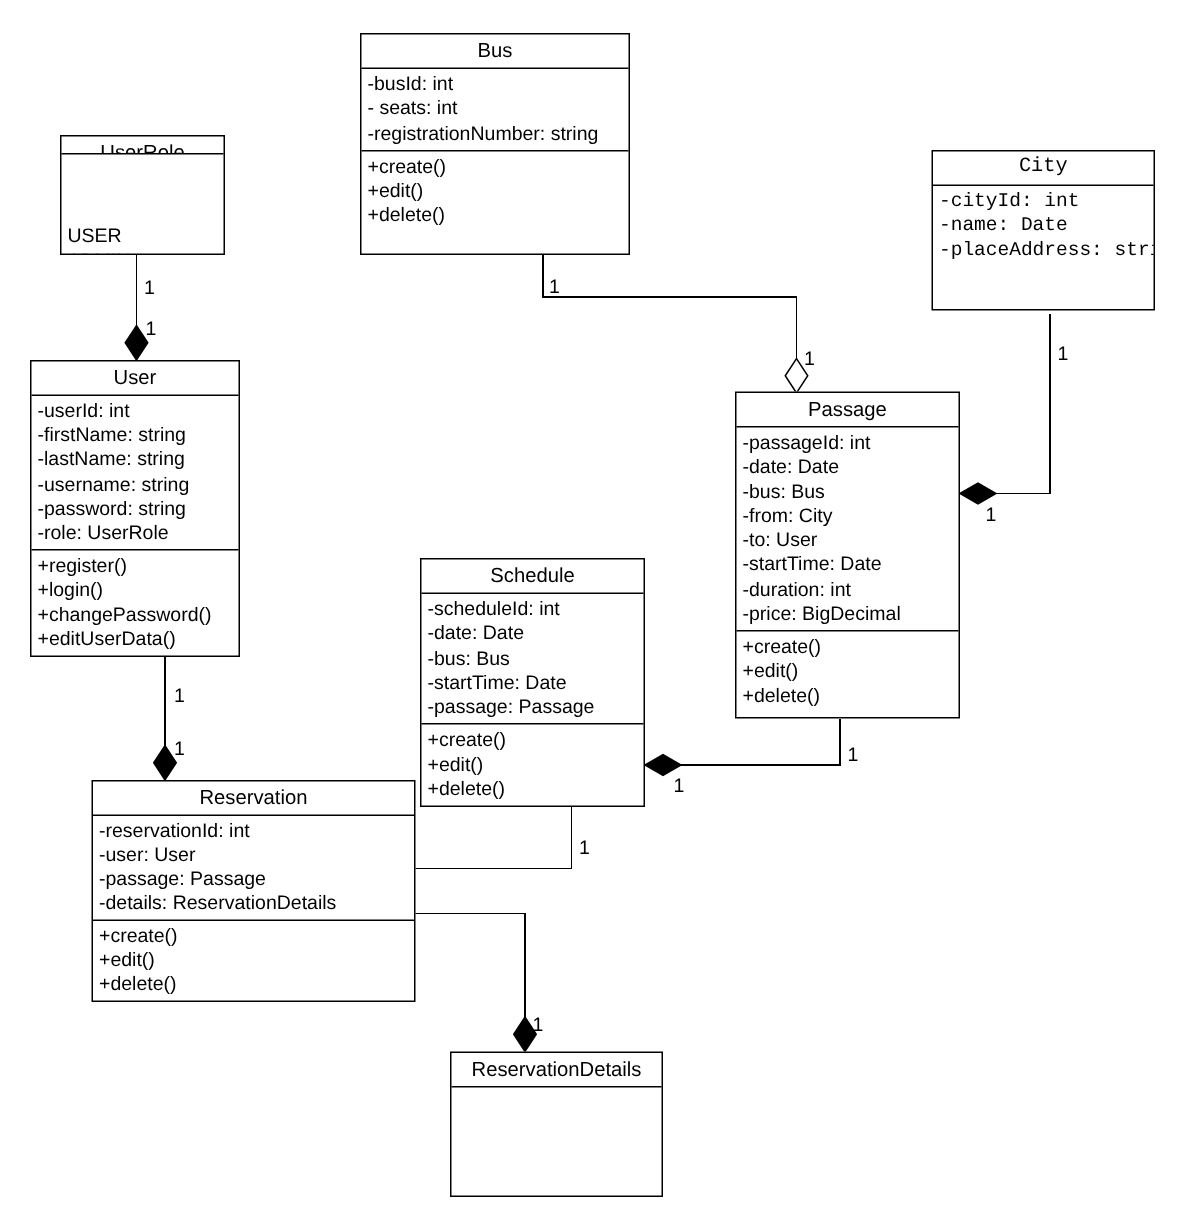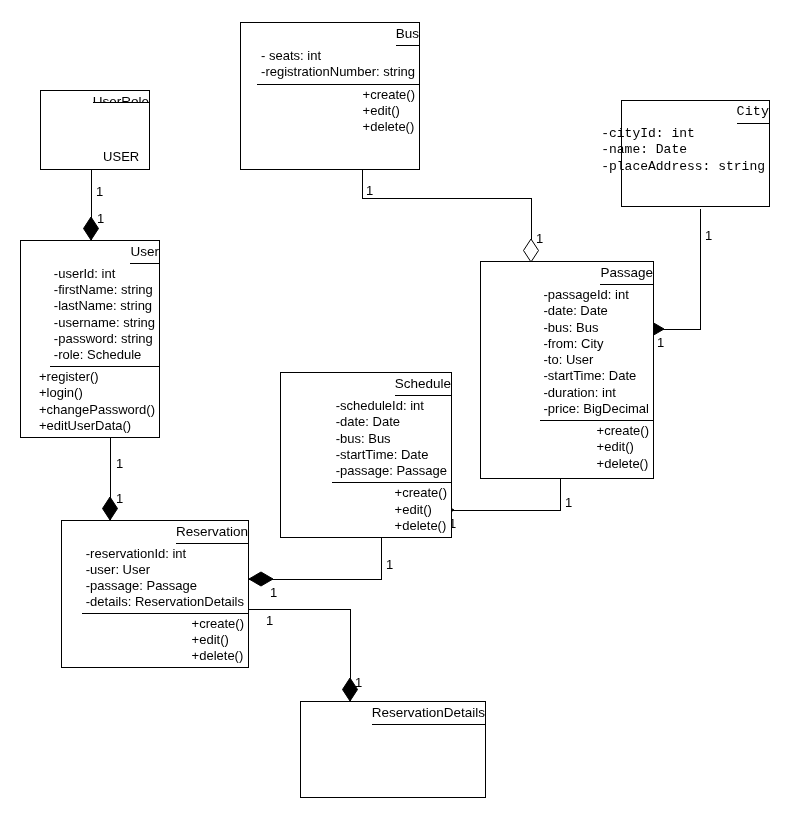--- a/index.html
+++ b/index.html
@@ -37,21 +37,20 @@
   }
   .uml-class {
     position: absolute;
     box-sizing: border-box;
     border: 1px solid #000000;
     background: #ffffff;
     display: flex;
     flex-direction: column;
     font-size: 13px;
     color: #000000;
-    align-items: flex-end;
   }
   .uml-title {
     box-sizing: border-box;
     height: 23px;
     line-height: 22px;
     text-align: center;
     font-size: 13.5px;
     border-bottom: 1px solid #000000;
     white-space: nowrap;
     overflow: hidden;
@@ -104,20 +103,21 @@
       <text class="mult" x="270" y="597">1</text>
       <polyline points="249,609 350,609 350,701"></polyline>
       <polygon points="350,701 342.5,689.5 350,678 357.5,689.5" fill="#000000"></polygon>
       <text class="mult" x="266" y="625">1</text>
       <text class="mult" x="355" y="687">1</text>
     </svg>
   <div id="box-layer">
       <div class="uml-class" style="left: 240px; top: 22px; width: 180px; height: 148px;">
         <div class="uml-title">Bus</div>
         <div class="uml-comp sep">
+          <div class="uml-line">-busId: int</div>
           <div class="uml-line">- seats: int</div>
           <div class="uml-line">-registrationNumber: string</div>
         </div>
         <div class="uml-comp fill">
           <div class="uml-line">+create()</div>
           <div class="uml-line">+edit()</div>
           <div class="uml-line">+delete()</div>
         </div>
       </div>
       <div class="uml-class" style="left: 40px; top: 90px; width: 110px; height: 80px; gap: 44px;">
@@ -136,73 +136,73 @@
         </div>
       </div>
       <div class="uml-class" style="left: 20px; top: 240px; width: 140px; height: 198px;">
         <div class="uml-title">User</div>
         <div class="uml-comp sep">
           <div class="uml-line">-userId: int</div>
           <div class="uml-line">-firstName: string</div>
           <div class="uml-line">-lastName: string</div>
           <div class="uml-line">-username: string</div>
           <div class="uml-line">-password: string</div>
-          <div class="uml-line">-role: Schedule</div>
+          <div class="uml-line">-role: UserRole</div>
         </div>
         <div class="uml-comp fill">
           <div class="uml-line">+register()</div>
           <div class="uml-line">+login()</div>
           <div class="uml-line">+changePassword()</div>
           <div class="uml-line">+editUserData()</div>
         </div>
       </div>
-      <div class="uml-class" style="left: 480px; top: 261px; width: 174px; height: 218px;">
+      <div class="uml-class" style="left: 490px; top: 261px; width: 150px; height: 218px;">
         <div class="uml-title">Passage</div>
         <div class="uml-comp sep">
           <div class="uml-line">-passageId: int</div>
           <div class="uml-line">-date: Date</div>
           <div class="uml-line">-bus: Bus</div>
           <div class="uml-line">-from: City</div>
           <div class="uml-line">-to: User</div>
           <div class="uml-line">-startTime: Date</div>
           <div class="uml-line">-duration: int</div>
           <div class="uml-line">-price: BigDecimal</div>
         </div>
         <div class="uml-comp fill">
           <div class="uml-line">+create()</div>
           <div class="uml-line">+edit()</div>
           <div class="uml-line">+delete()</div>
         </div>
       </div>
-      <div class="uml-class" style="left: 280px; top: 372px; width: 172px; height: 166px;">
+      <div class="uml-class" style="left: 280px; top: 372px; width: 150px; height: 166px;">
         <div class="uml-title">Schedule</div>
         <div class="uml-comp sep">
           <div class="uml-line">-scheduleId: int</div>
           <div class="uml-line">-date: Date</div>
           <div class="uml-line">-bus: Bus</div>
           <div class="uml-line">-startTime: Date</div>
           <div class="uml-line">-passage: Passage</div>
         </div>
         <div class="uml-comp fill">
           <div class="uml-line">+create()</div>
           <div class="uml-line">+edit()</div>
           <div class="uml-line">+delete()</div>
         </div>
       </div>
-      <div class="uml-class" style="left: 61px; top: 520px; width: 188px; height: 148px; padding-left: 24px;">
+      <div class="uml-class" style="left: 61px; top: 520px; width: 216px; height: 148px;">
         <div class="uml-title">Reservation</div>
         <div class="uml-comp sep">
           <div class="uml-line">-reservationId: int</div>
           <div class="uml-line">-user: User</div>
           <div class="uml-line">-passage: Passage</div>
           <div class="uml-line">-details: ReservationDetails</div>
         </div>
         <div class="uml-comp fill">
           <div class="uml-line">+create()</div>
           <div class="uml-line">+edit()</div>
           <div class="uml-line">+delete()</div>
         </div>
       </div>
-      <div class="uml-class" style="left: 300px; top: 701px; width: 186px; height: 97px;">
+      <div class="uml-class" style="left: 300px; top: 701px; width: 142px; height: 97px;">
         <div class="uml-title">ReservationDetails</div>
       </div>
     </div>
 </div>
 
 </body></html>

